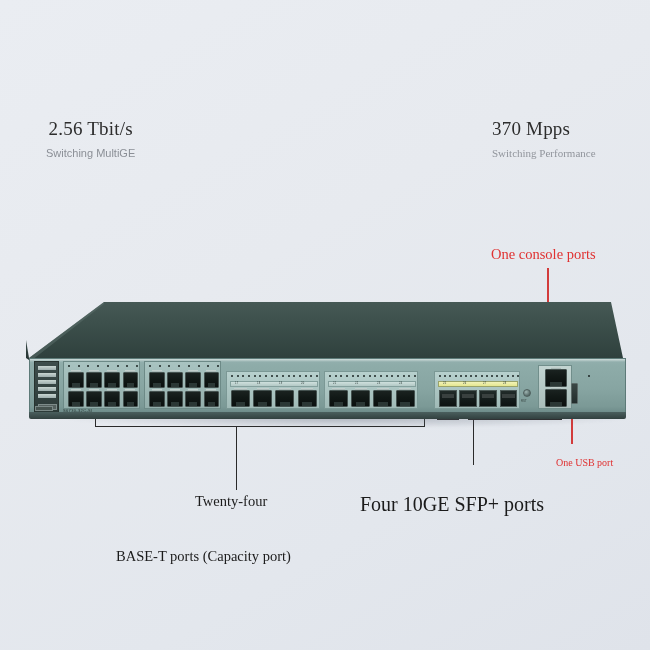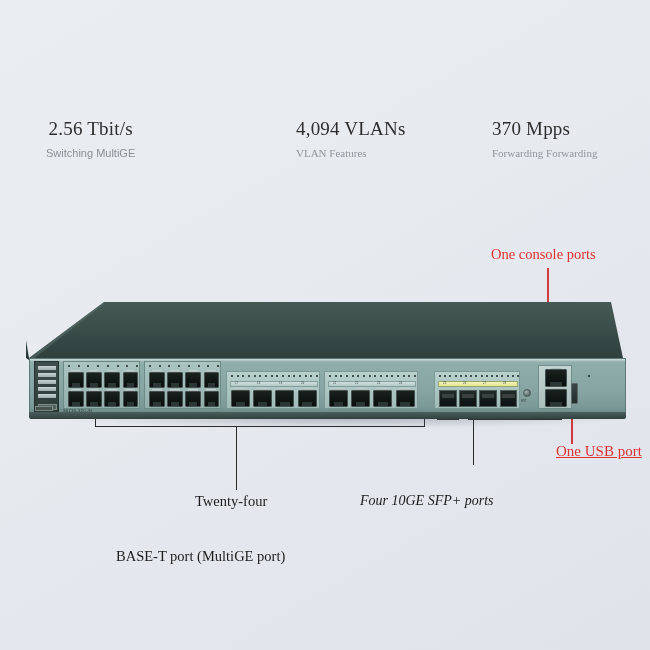--- a/index.html
+++ b/index.html
@@ -24,26 +24,26 @@
   #stat1{left:296px;top:0;}
   #stat1 .sub{font-family:"Liberation Serif",serif;color:#91959c;}
   #stat2{left:492px;top:0;}
   #stat2 .sub{font-family:"Liberation Serif",serif;color:#91959c;}
 
   
   .ann{position:absolute;white-space:nowrap;font-family:"Liberation Serif",serif;}
   .ann.red{color:#e03131;}
   .ann.black{color:#1b1b1b;}
   #ann-console{left:491px;top:246px;font-size:14.5px;}
-  #ann-usb{left:556px;top:443px;font-size:15px;text-decoration:underline;}
+  #ann-usb{left:556px;top:457px;font-size:10px;}
   #ann-eth{left:481px;top:459px;font-size:13.5px;}
   #ann-24a{left:195px;top:493px;font-size:14.5px;color:#1b1b1b;}
   #ann-24b{left:105px;top:521px;font-size:14.5px;color:#1b1b1b;}
   #ann-24c{left:116px;top:548px;font-size:14.5px;color:#1b1b1b;}
-  #ann-sfp{left:360px;top:493px;font-size:14px;color:#1b1b1b;font-style:italic;}
+  #ann-sfp{left:360px;top:493px;font-size:20px;color:#1b1b1b;}
 
   
   .lead{position:absolute;background:#2a2a2a;}
   .lead.redline{background:#d23b3b;}
 
   
   #device{position:absolute;left:26px;top:300px;width:600px;height:122px;}
   .shadow{position:absolute;left:40px;top:108px;width:560px;height:20px;
     background:radial-gradient(ellipse at 50% 50%, rgba(90,100,115,.38) 0%, rgba(90,100,115,0) 72%);
     filter:blur(1px);}
@@ -104,34 +104,30 @@
 </head>
 <body>
 
 <div id="stage">
 
   <div class="stats">
     <div class="stat" id="stat0">
       <div class="big">2.56 Tbit/s</div>
       <div class="sub">Switching MultiGE</div>
     </div>
-    <div class="stat" id="stat1">
-      <div class="big">4,094 VLANs</div>
-      <div class="sub">VLAN Features</div>
-    </div>
     <div class="stat" id="stat2">
       <div class="big">370 Mpps</div>
-      <div class="sub">Forwarding Forwarding</div>
+      <div class="sub">Switching Performance</div>
     </div>
   </div>
 
   <div class="ann red" id="ann-console">One console ports</div>
   <div class="ann red" id="ann-usb">One USB port</div>
   <div class="ann" id="ann-24a">Twenty-four</div>
-  <div class="ann" id="ann-24c">BASE-T port (MultiGE port)</div>
+  <div class="ann" id="ann-24c">BASE-T ports (Capacity port)</div>
   <div class="ann" id="ann-sfp">Four 10GE SFP+ ports</div>
 
   <div class="lead redline" style="left:547px;top:268px;width:1.6px;height:112px;"></div>
 
   <div class="lead redline" style="left:571px;top:386px;width:1.6px;height:58px;"></div>
 
   <div class="lead" style="left:468px;top:419px;width:94px;height:1px;"></div>
   <div class="lead" style="left:468px;top:408px;width:1px;height:12px;"></div>
   <div class="lead" style="left:561px;top:408px;width:1px;height:12px;"></div>
   <div class="lead" style="left:473px;top:419px;width:1px;height:46px;"></div>

